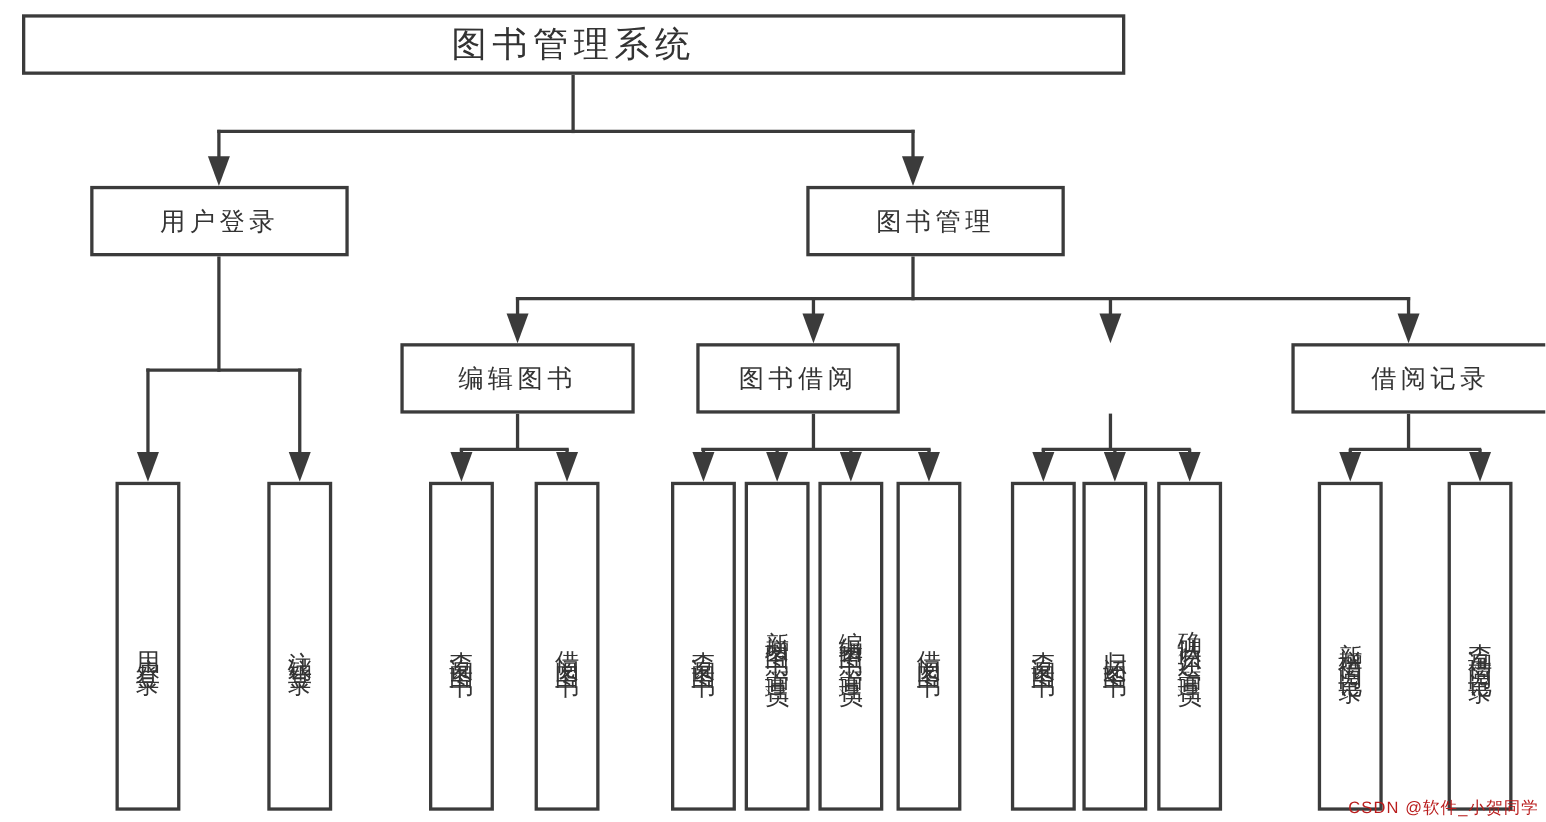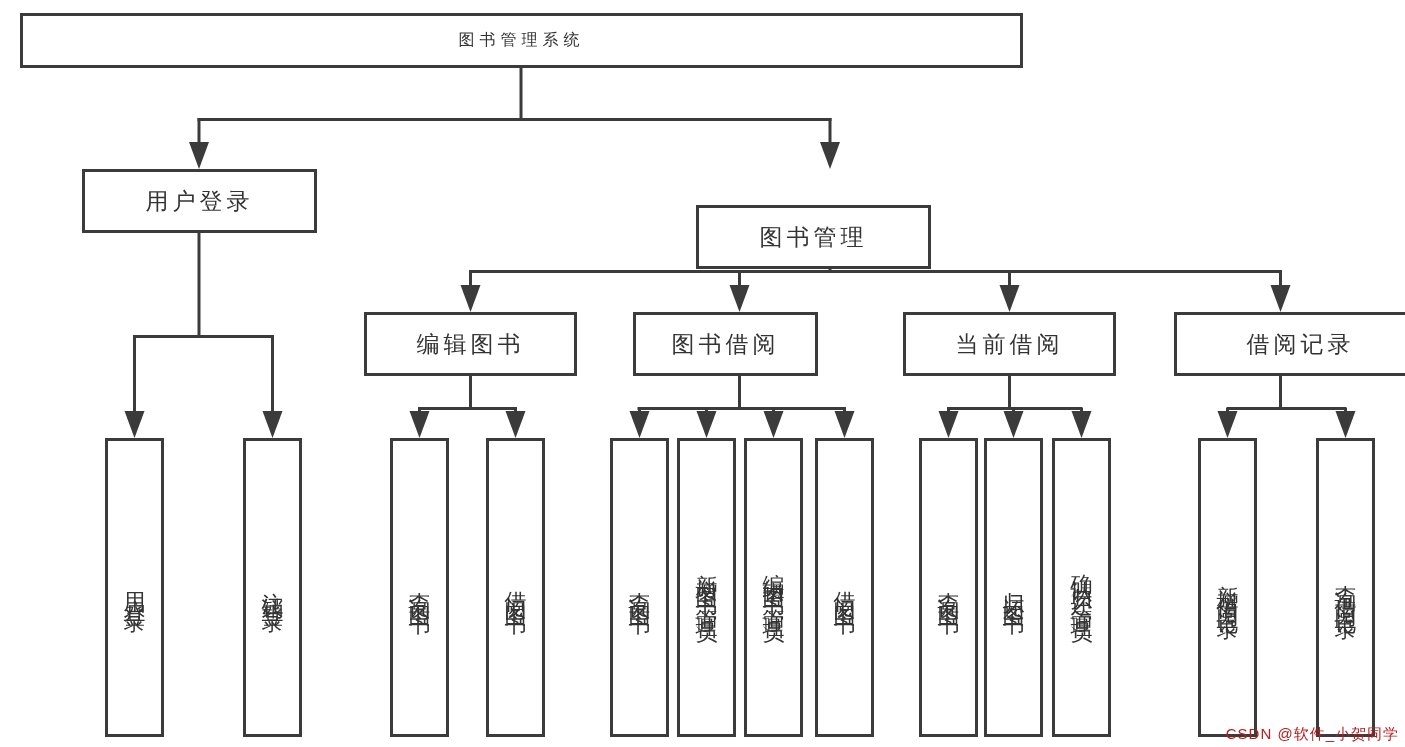--- a/index.html
+++ b/index.html
@@ -32,21 +32,21 @@
     justify-content: center;
     color: #333333;
   }
   .node .hlabel {
     font-size: 23px;
     letter-spacing: 4px;
     color: #333333;
     white-space: nowrap;
   }
   .node.root .hlabel {
-    font-size: 16px;
+    font-size: 32px;
     letter-spacing: 5px;
   }
   .node.leaf .vlabel {
     writing-mode: vertical-rl;
     text-orientation: mixed;
     font-size: 22px;
     letter-spacing: 7px;
     line-height: 1.0;
     color: #333333;
     white-space: nowrap;
@@ -134,33 +134,30 @@
     </g>
   </svg>
 
   <div class="node root" style="left:20px; top:13px; width:1003px; height:55px;">
     <span class="hlabel">图书管理系统</span>
   </div>
 
   <div class="node" style="left:82px; top:169px; width:235px; height:64px;">
     <span class="hlabel">用户登录</span>
   </div>
-  <div class="node" style="left:696px; top:169px; width:235px; height:64px;margin-top:36px;">
+  <div class="node" style="left:733px; top:169px; width:235px; height:64px;">
     <span class="hlabel">图书管理</span>
   </div>
 
   <div class="node" style="left:364px; top:312px; width:213px; height:64px;">
     <span class="hlabel">编辑图书</span>
   </div>
   <div class="node" style="left:633px; top:312px; width:185px; height:64px;">
     <span class="hlabel">图书借阅</span>
   </div>
-  <div class="node" style="left:903px; top:312px; width:213px; height:64px;">
-    <span class="hlabel">当前借阅</span>
-  </div>
   <div class="node" style="left:1174px; top:312px; width:253px; height:64px;">
     <span class="hlabel">借阅记录</span>
   </div>
 
   <div class="node leaf" style="left:105px; top:438px; width:59px; height:299px;">
     <span class="vlabel">用户登录</span>
   </div>
   <div class="node leaf" style="left:243px; top:438px; width:59px; height:299px;">
     <span class="vlabel">注销登录</span>
   </div>

